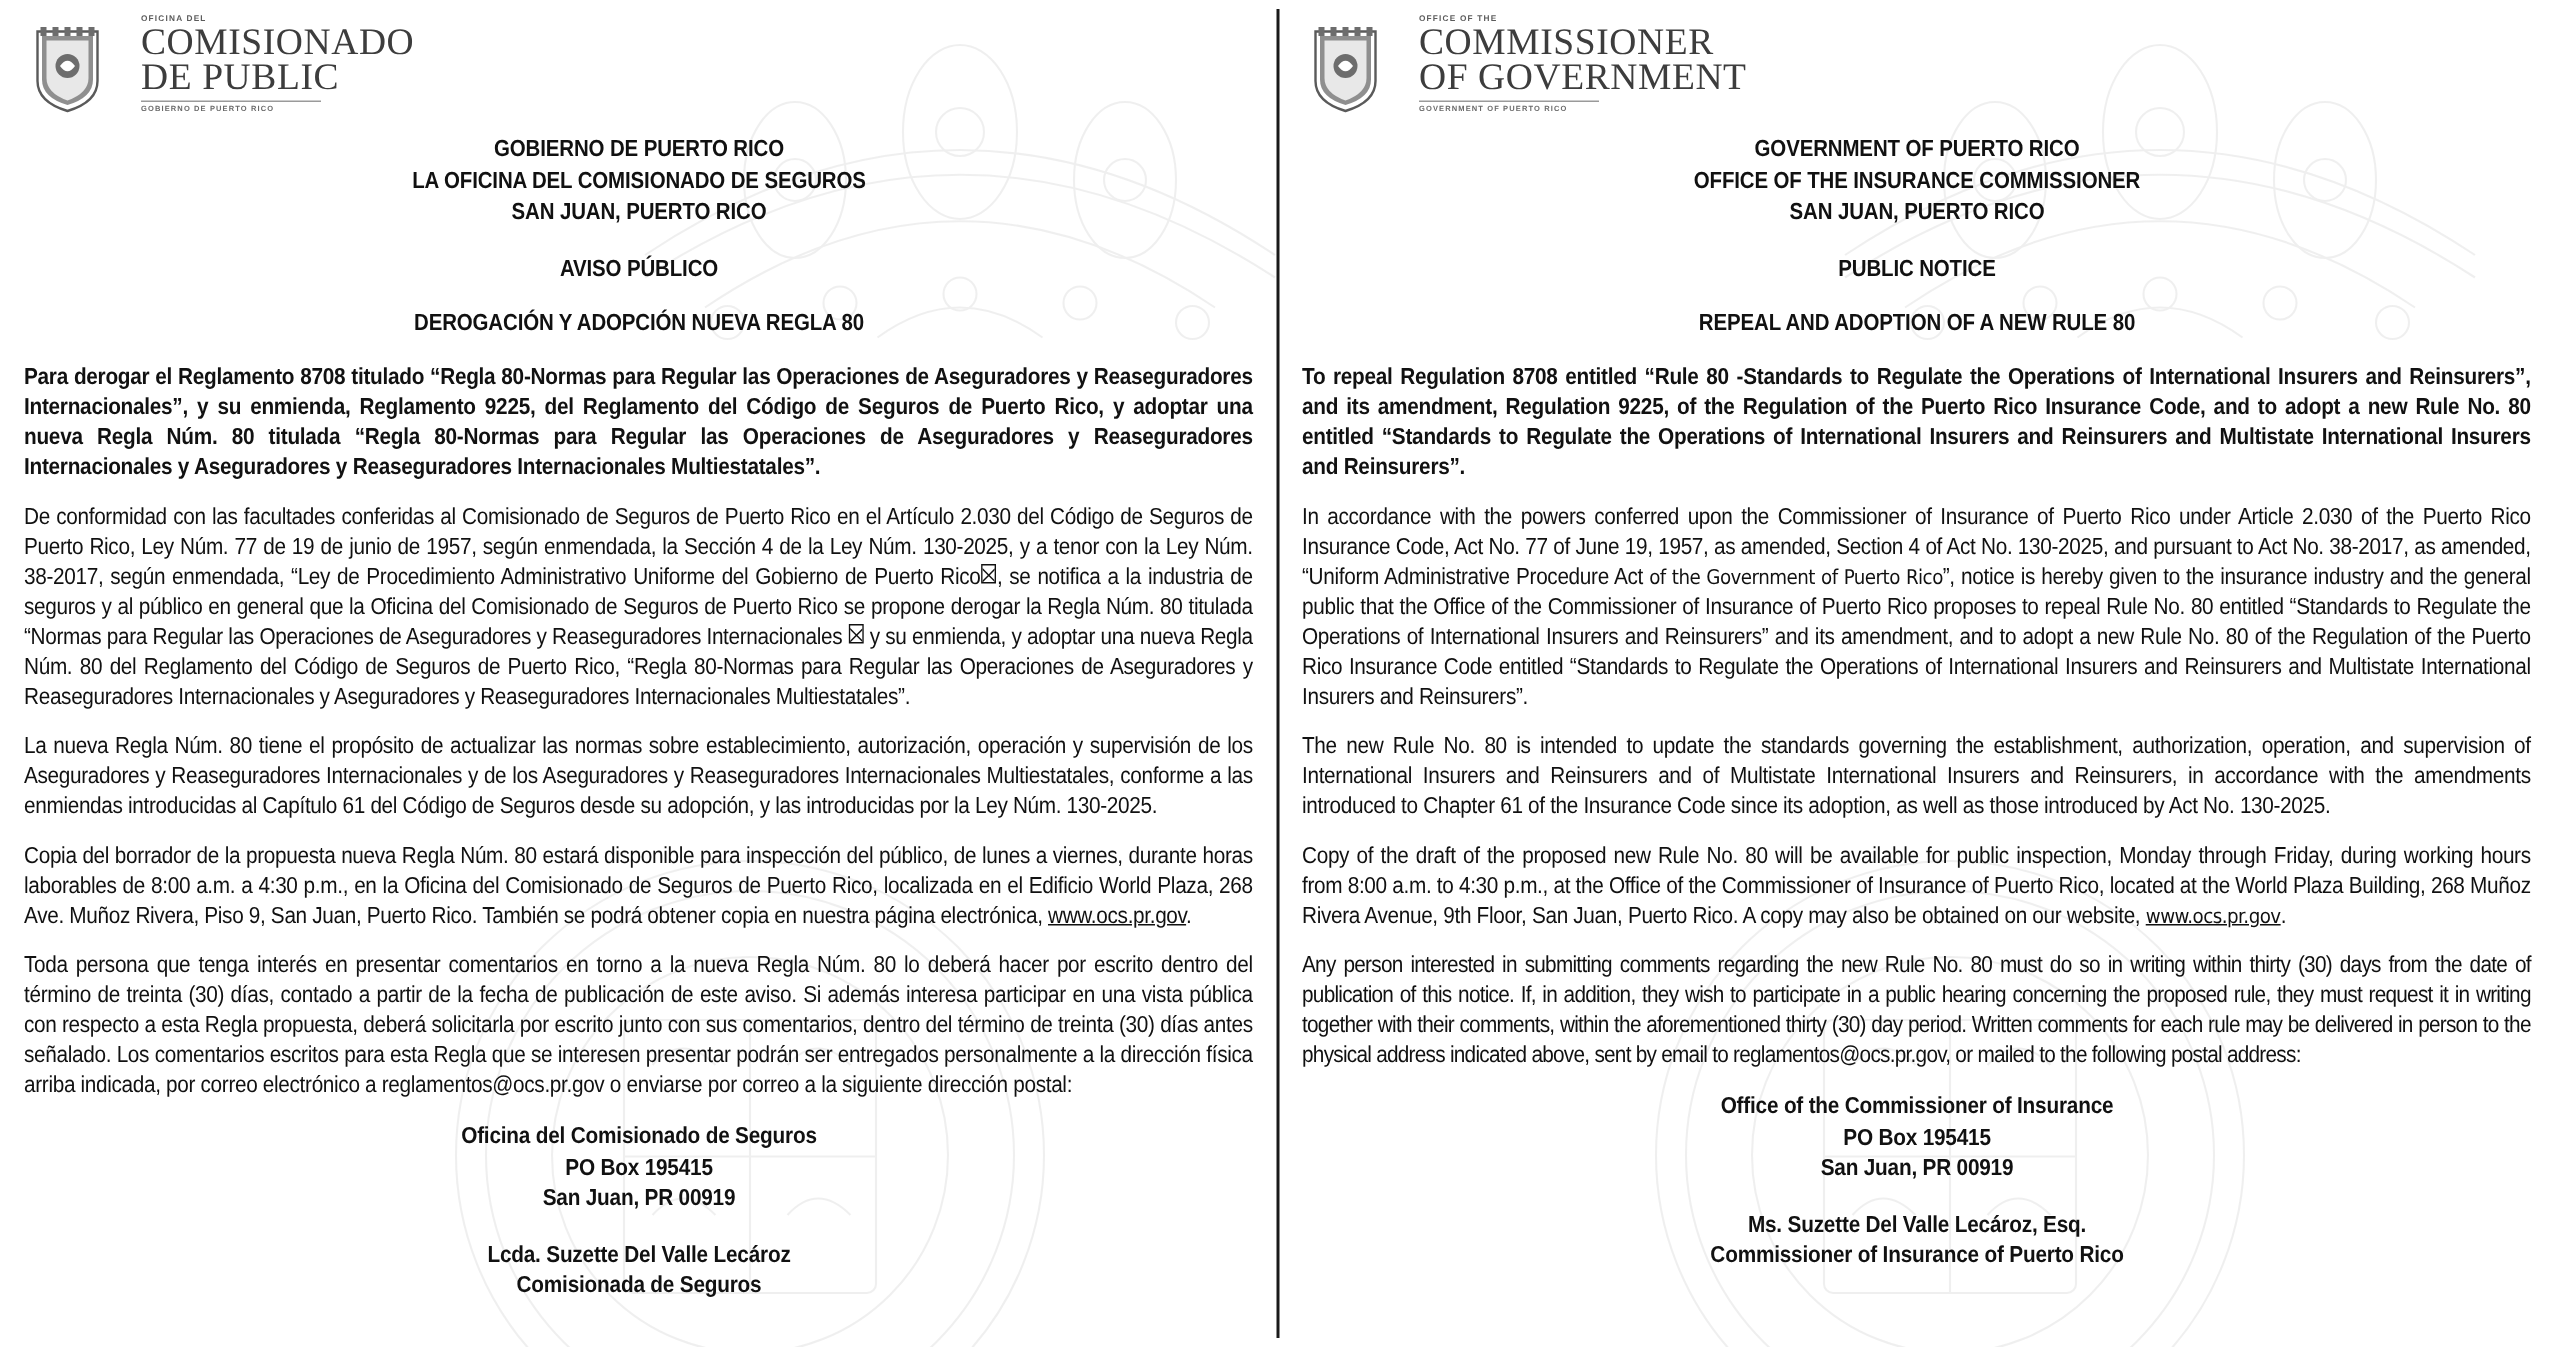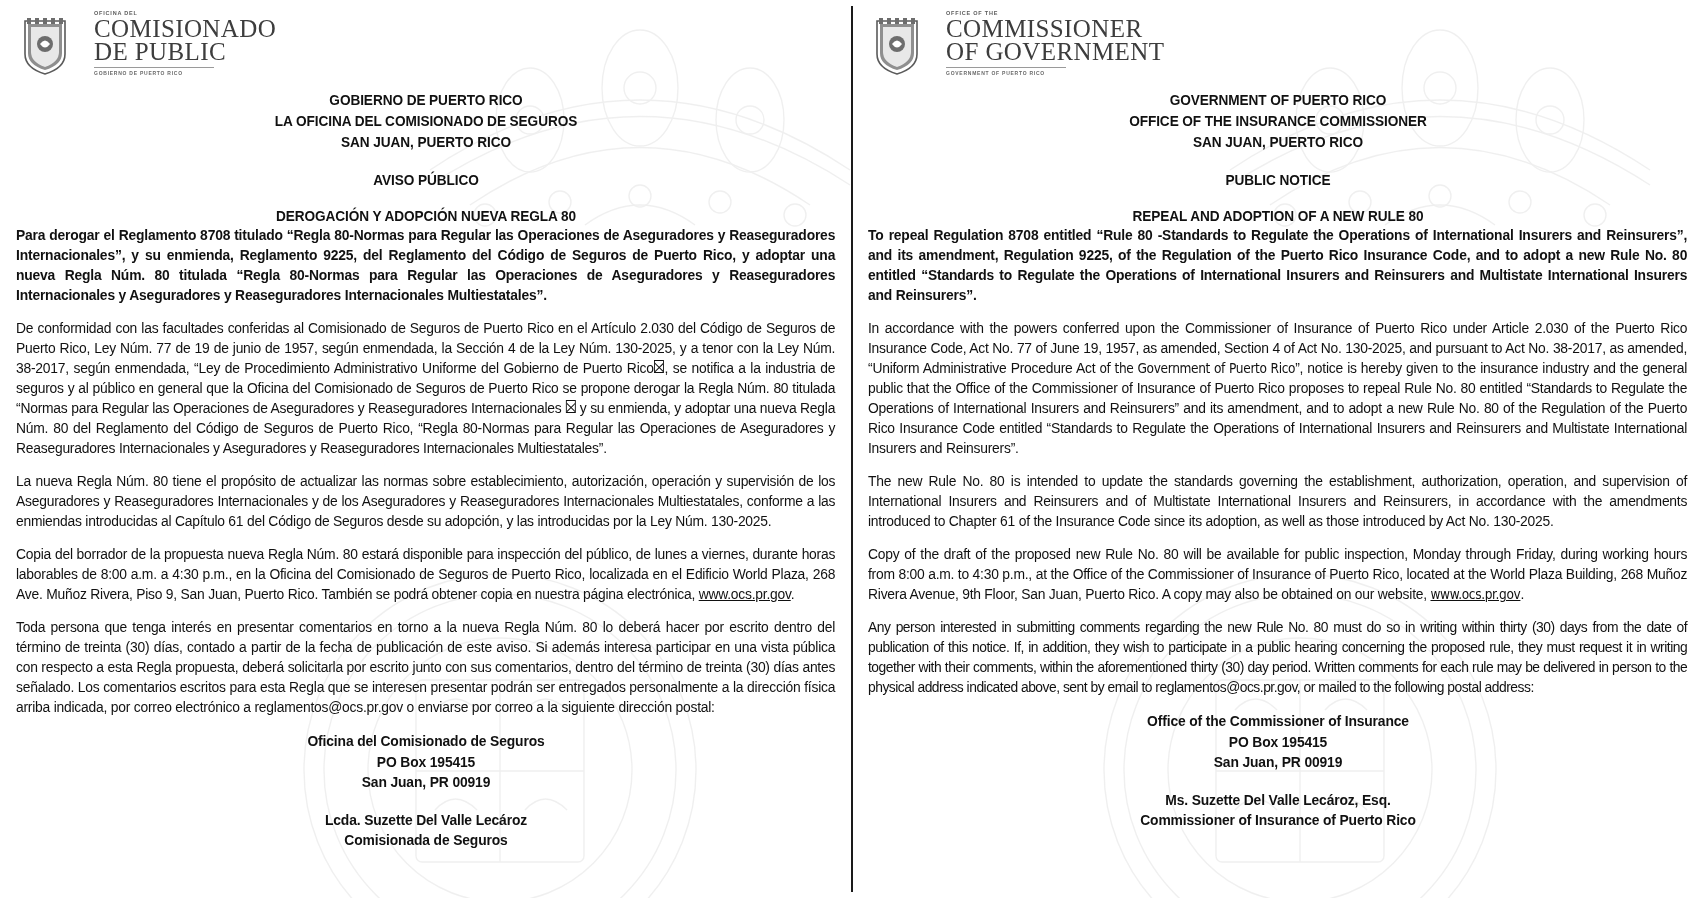--- a/index.html
+++ b/index.html
@@ -127,20 +127,21 @@
     font-weight: 700;
     font-size: 15.5px;
     margin-top: 18px;
     letter-spacing: -0.1px;
     transform: scaleX(0.88);
     transform-origin: center top;
   }
 
   
   .body-text {
+    margin-top: 17px;
   }
   p.para {
     margin: 0 0 13px 0;
     text-align: justify;
     font-size: 15.4px;
     line-height: 1.30;
     letter-spacing: -0.25px;
     transform: scaleX(0.9);
     transform-origin: left top;
     width: 111%;

